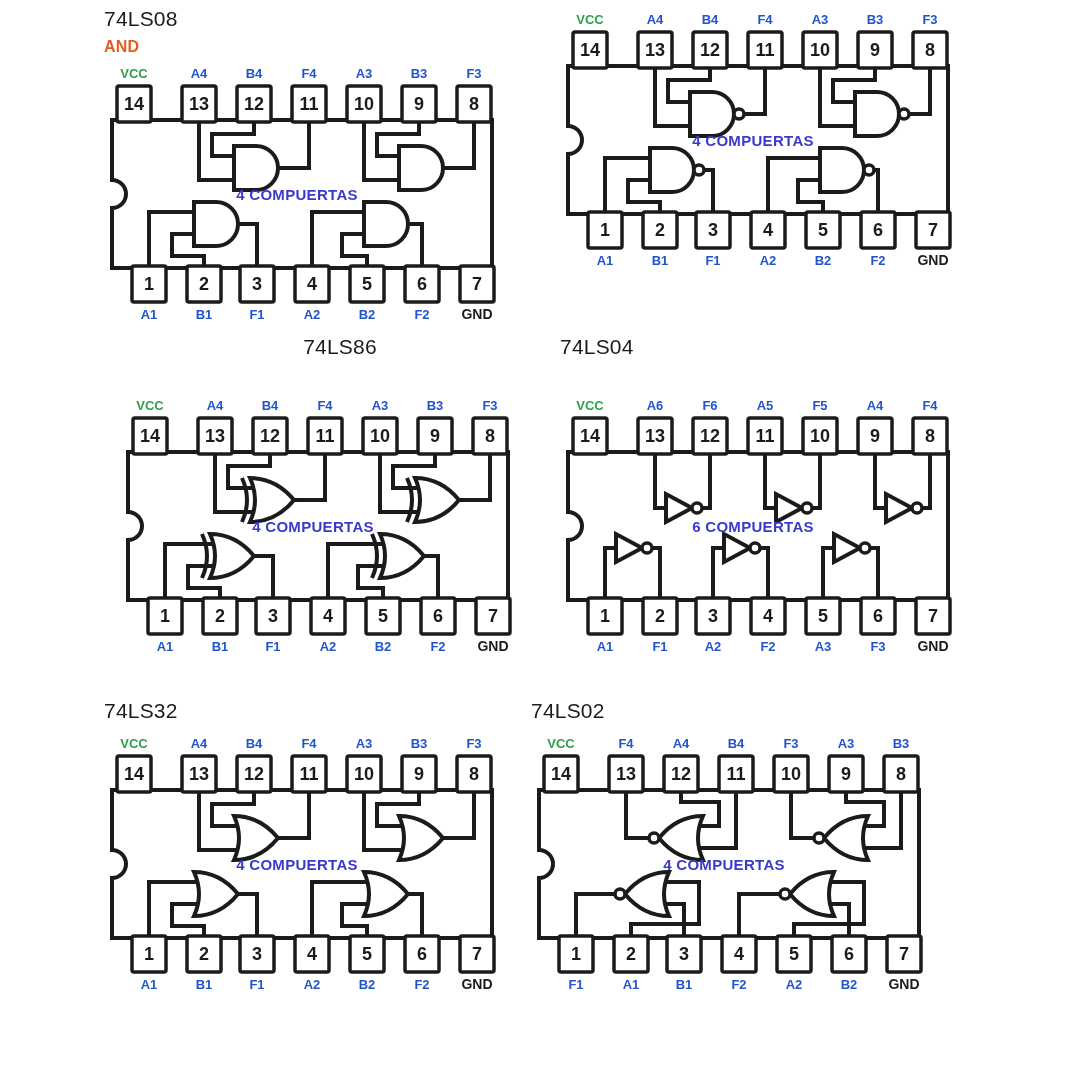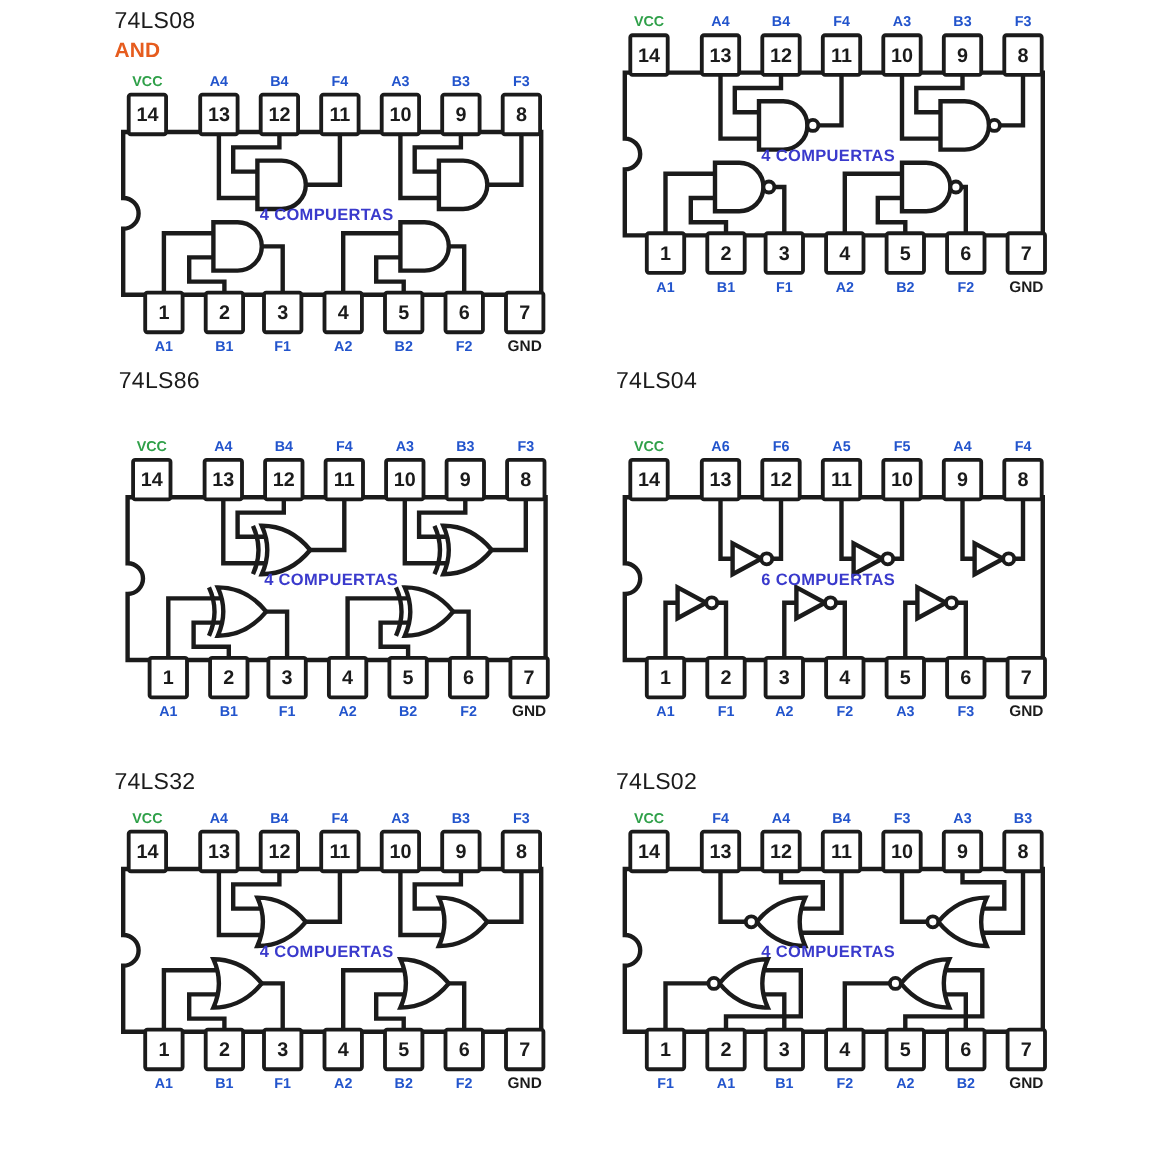--- a/index.html
+++ b/index.html
@@ -3,24 +3,24 @@
 <meta charset="utf-8">
 <style>
   :root{
     --ink:#1b1b1b; --orange:#E65C1E; --green:#2FA049; --blue:#2254CC; --violet:#3A3ACC; --paper:#ffffff;
   }
   html,body{margin:0;padding:0;background:#fff;}
   #page{position:relative;width:1068px;height:1068px;background:var(--paper);overflow:hidden;
         font-family:"Liberation Sans",sans-serif;}
   section.chip{position:absolute;width:440px;}
   section.chip h2{margin:0;font-size:21px;line-height:26px;font-weight:normal;color:var(--ink);letter-spacing:.2px;}
-  section.chip h3{margin:2px 0 0 0;font-size:19px;line-height:26px;font-weight:bold;color:var(--orange);letter-spacing:.2px;}
+  section.chip h3{margin:2px 0 0 0;font-size:16px;line-height:26px;font-weight:bold;color:var(--orange);letter-spacing:.2px;}
   .r1c1{left:104px;top:6px;}   .r1c2{left:560px;top:6px;}
-  .r2c1{left:108px;top:334px;} .r2c2{left:560px;top:334px;}
-  .r3c1{left:104px;top:698px;} .r3c2{left:560px;top:698px;}
+  .r2c1{left:120px;top:334px;text-align:center;} .r2c2{left:560px;top:334px;}
+  .r3c1{left:104px;top:698px;} .r3c2{left:531px;top:698px;}
   .r1c1 svg,.r1c2 svg{margin-top:2px;}
   .r2c1 svg,.r2c2 svg{margin-top:34px;}
   .r3c1 svg,.r3c2 svg{margin-top:8px;}
   svg.chip-svg{display:block;}
   svg text{font-family:"Liberation Sans",sans-serif;}
   .pin-num{font-size:18px;font-weight:bold;fill:var(--ink);}
   .pin-label{font-size:13px;font-weight:bold;}
   .lbl-power{fill:var(--green);}
   .lbl-signal{fill:var(--blue);}
   .lbl-ground{fill:var(--ink);font-size:14px;}

